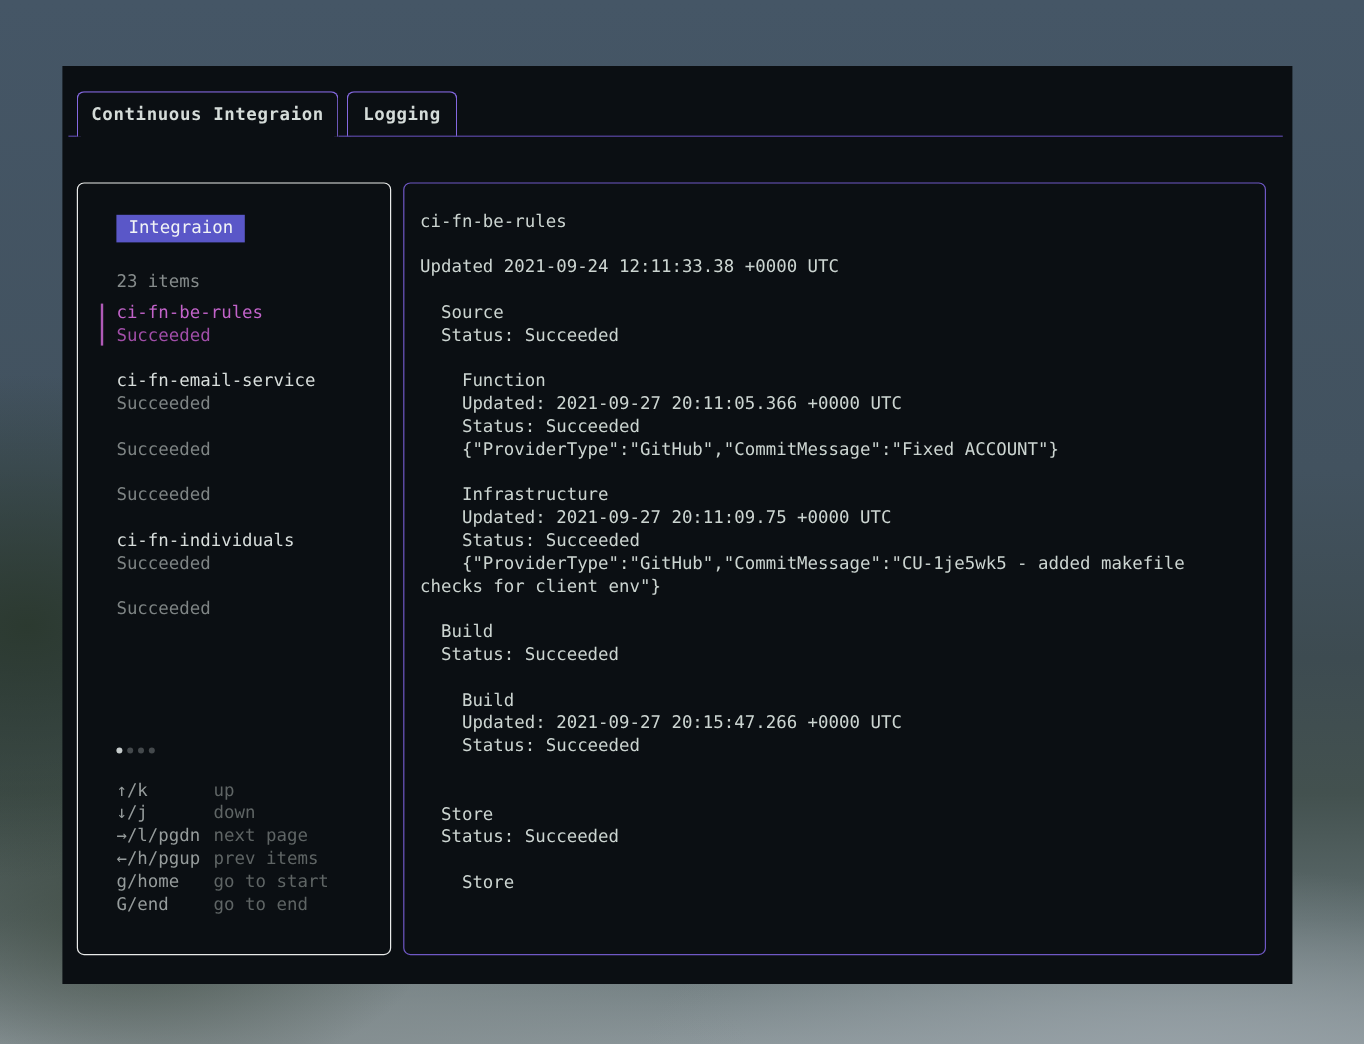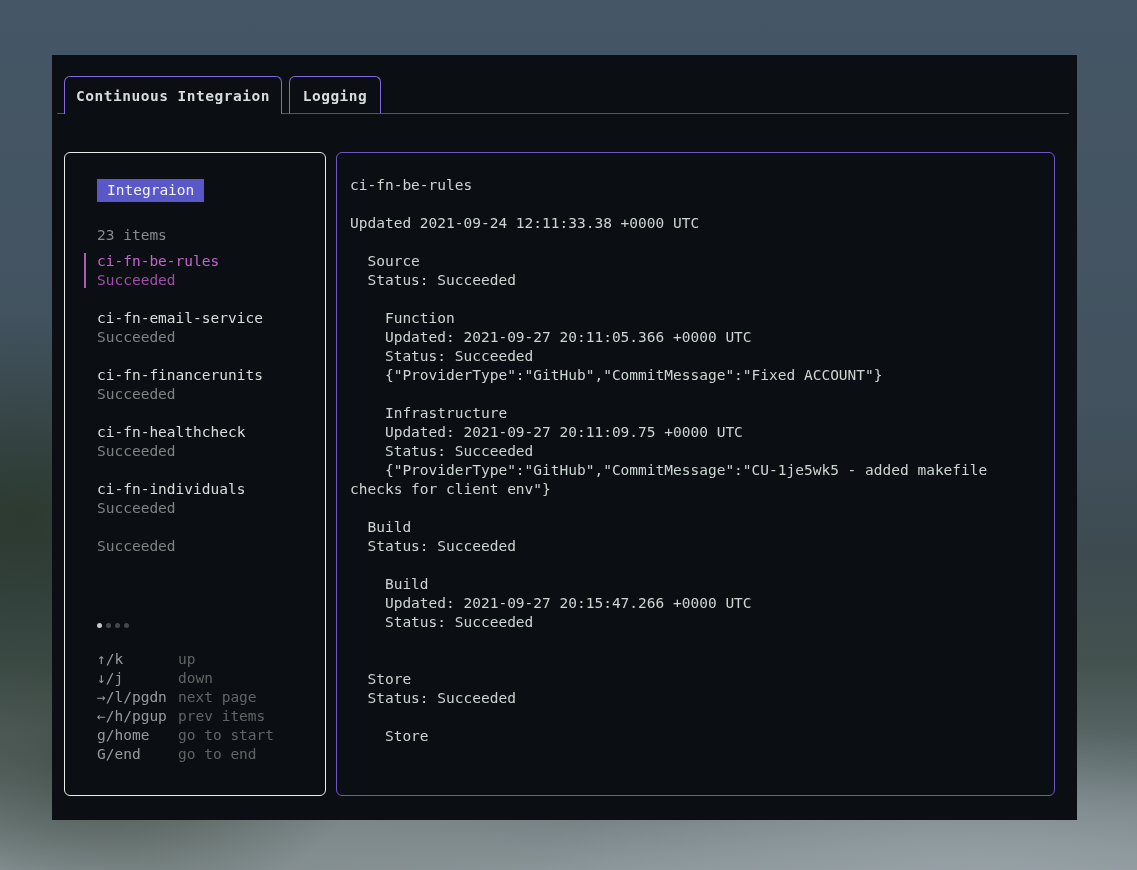--- a/index.html
+++ b/index.html
@@ -106,25 +106,23 @@
     <div class="list">
       <div class="list-item selected">
         <div class="item-title">ci-fn-be-rules</div>
         <div class="item-status">Succeeded</div>
       </div>
       <div class="list-item">
         <div class="item-title">ci-fn-email-service</div>
         <div class="item-status">Succeeded</div>
       </div>
       <div class="list-item">
-        <div class="item-title">ci-fn-financerunits</div>
         <div class="item-status">Succeeded</div>
       </div>
       <div class="list-item">
-        <div class="item-title">ci-fn-healthcheck</div>
         <div class="item-status">Succeeded</div>
       </div>
       <div class="list-item">
         <div class="item-title">ci-fn-individuals</div>
         <div class="item-status">Succeeded</div>
       </div>
       <div class="list-item">
         <div class="item-status">Succeeded</div>
       </div>
     </div>

